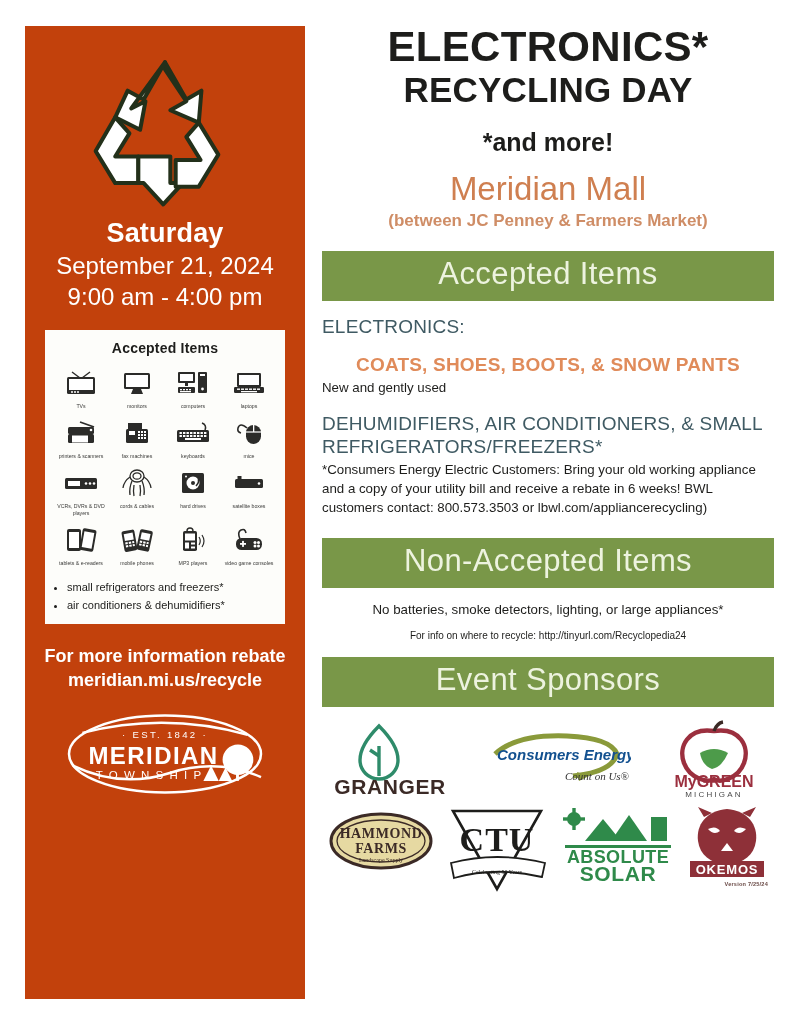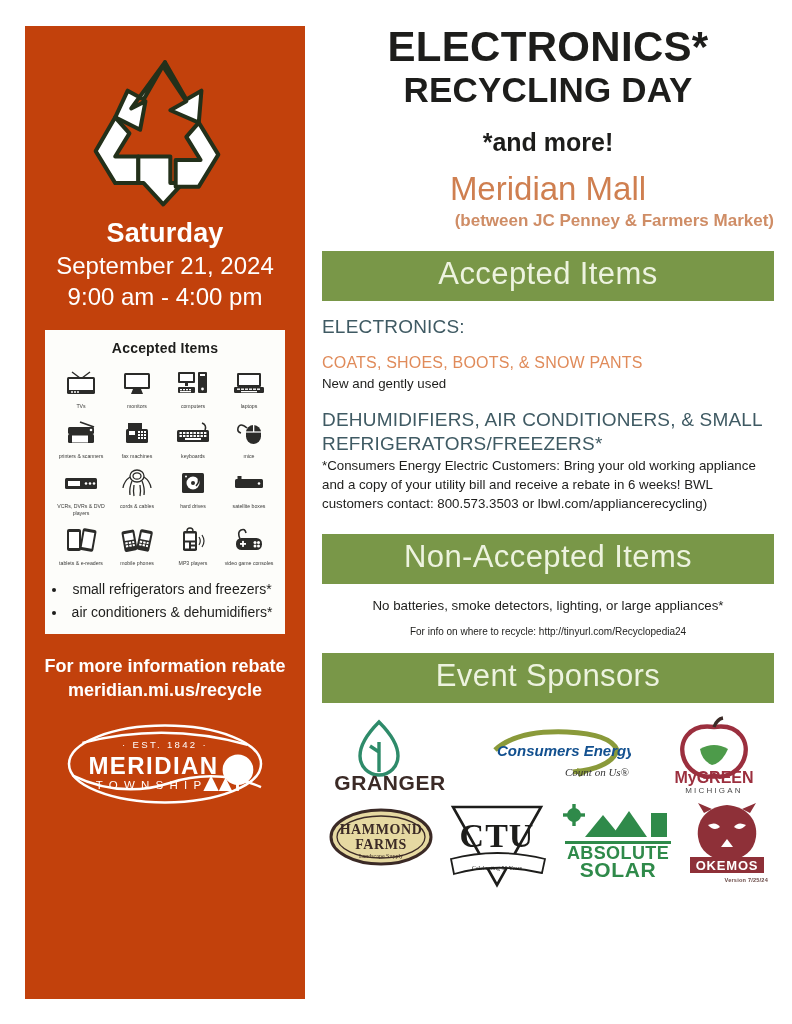--- a/index.html
+++ b/index.html
@@ -38,21 +38,21 @@
   }
   .icon-grid { display: grid; grid-template-columns: repeat(4, 1fr); row-gap: 5px; }
   .icon-cell { display:flex; flex-direction:column; align-items:center; justify-content:flex-start; }
   .icon-cell .glyph { height: 36px; display:flex; align-items:center; justify-content:center; }
   .icon-cell .glyph svg { display:block; }
   .icon-cell .cap {
     font-size: 5.2px; color:#3a3a38; text-align:center; line-height:1.35;
     margin-top: 2px; width: 54px;
   }
   .bullets { margin-top: 10px; padding-left: 14px; }
-  .bullets li { font-size: 14px; color:#1d1d1b; line-height: 1.65; text-align: center; }
+  .bullets li { font-size: 11px; color:#1d1d1b; line-height: 1.65; }
 
   .moreinfo { color:#ffffff; text-align:center; margin-top: 20px; line-height:1.35; }
   .moreinfo .l1 { font-size: 18px; font-weight: 700; }
   .moreinfo .l2 { font-size: 18px; font-weight: 700; }
 
   .township-logo { margin-top: 14px; width: 232px; height: 96px; }
   .township-logo svg { width:100%; height:100%; display:block; }
 
   
   .right { position: absolute; left: 322px; top: 26px; width: 452px; }
@@ -68,38 +68,38 @@
   .h-andmore {
     font-size: 25px; font-weight: 700; color:#1d1d1b;
     text-align:center; line-height:1.2; margin-top:18px;
   }
   .h-mall {
     font-size: 33px; font-weight: 400; color:#cf7f50;
     text-align:center; line-height:1.2; margin-top: 12px;
   }
   .h-mall-sub {
     font-size: 17px; font-weight: 700; color:#cf8d66;
-    text-align:right; line-height:1.2; margin-top: 2px;
+    text-align:center; line-height:1.2; margin-top: 2px;
   }
 
   .green-band {
     background:#799748; color:#edf3df;
     font-size: 31px; font-weight: 300; text-align:center;
     padding: 5px 0 9px 0; letter-spacing:.4px;
   }
   .band-accepted { margin-top: 20px; }
   .band-nonaccepted { margin-top: 20px; }
   .band-sponsors { margin-top: 16px; }
 
   .sec { margin-top: 14px; }
   .sec-head-teal {
     font-size: 19px; color:#3f5a63; font-weight:400; line-height:1.25; letter-spacing:.2px;
   }
   .sec-head-orange {
-    font-size: 16px; color:#e08b5a; font-weight:400; line-height:1.25; letter-spacing:.2px;
+    font-size: 19px; color:#e08b5a; font-weight:700; line-height:1.25; letter-spacing:.2px;margin-left:34px;
   }
   .sec-body {
     font-size: 13.3px; color:#1d1d1b; line-height: 1.42; margin-top: 2px;
   }
 
   .na-line1 { font-size: 13.3px; color:#1d1d1b; text-align:center; margin-top: 14px; }
   .na-line2 { font-size: 10px; color:#1d1d1b; text-align:center; margin-top: 13px; }
 
   
   .sponsors-row1 {

